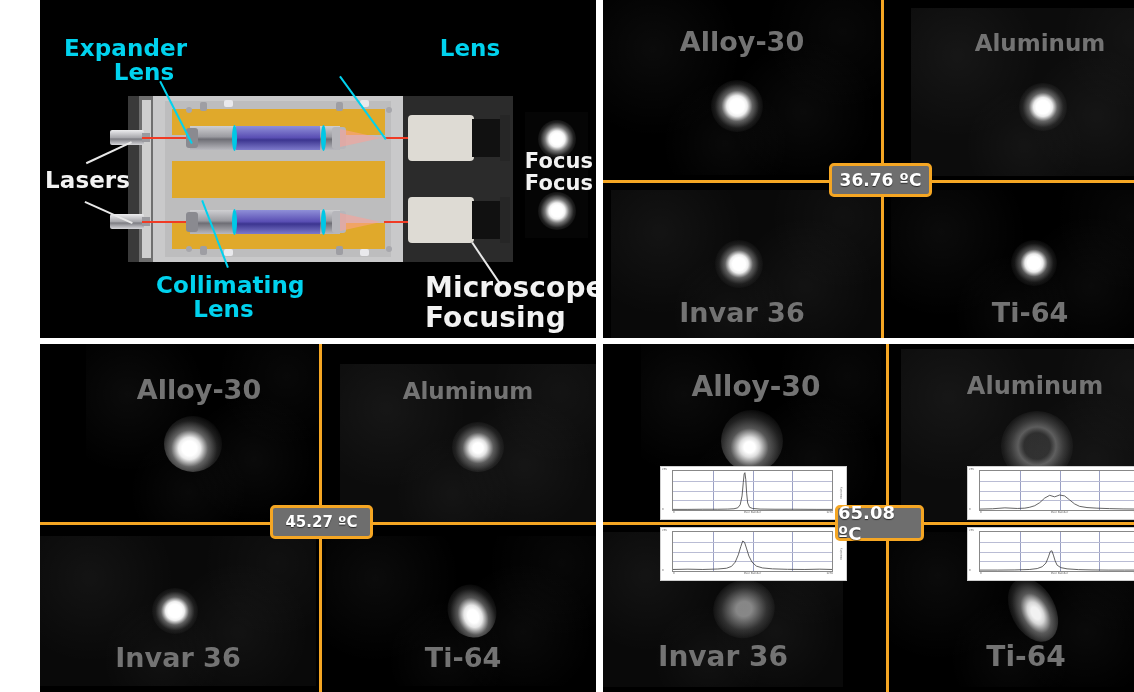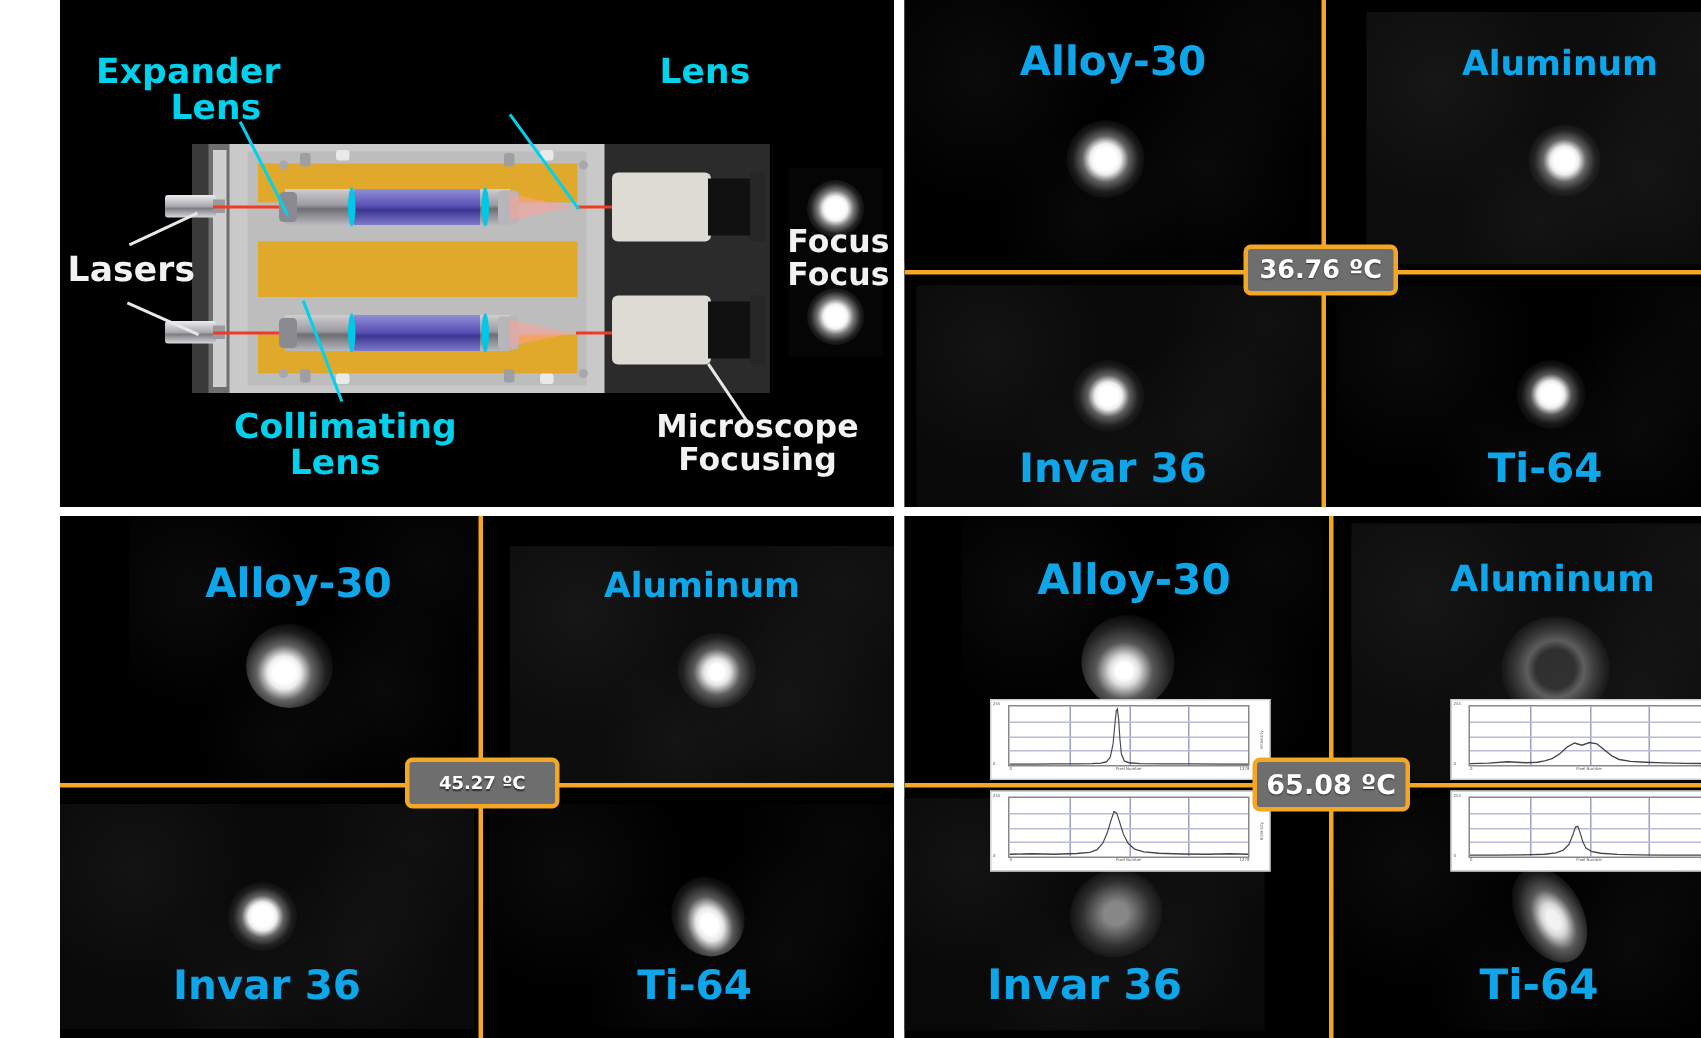--- a/index.html
+++ b/index.html
@@ -74,21 +74,21 @@
   .sub.n0{background:#000000;}
   .sub.n1{background:#0c0c0c;}
   .sub.n2{background:#090909;}
   .sub.noise{
     background-image:
       radial-gradient(circle at 18% 28%,rgba(255,255,255,.045),rgba(0,0,0,0) 34%),
       radial-gradient(circle at 72% 64%,rgba(255,255,255,.04),rgba(0,0,0,0) 32%),
       radial-gradient(circle at 44% 82%,rgba(255,255,255,.035),rgba(0,0,0,0) 30%),
       radial-gradient(circle at 86% 18%,rgba(255,255,255,.03),rgba(0,0,0,0) 28%);
   }
-  .mat-label{position:absolute;color:#0ea5e9;font-weight:600;white-space:nowrap;text-align:center;}
+  .mat-label{position:absolute;color:#737373;font-weight:600;white-space:nowrap;text-align:center;}
   .beamspot{position:absolute;border-radius:50%;}
   .hline,.vline{position:absolute;background:#f5a623;}
   .hline{height:3px;left:0;right:0;}
   .vline{width:3px;top:0;bottom:0;}
   .tbadge{position:absolute;background:#6e6e6e;border:3px solid #f5a623;border-radius:5px;
     color:#ffffff;font-weight:700;display:flex;align-items:center;justify-content:center;
     text-shadow:0 1px 1px rgba(0,0,0,.6);z-index:6;box-sizing:border-box;}
 
   
   .inset{position:absolute;background:#ffffff;z-index:5;box-sizing:border-box;
@@ -212,21 +212,21 @@
         <div>Lens</div>
       </div>
 
       <div class="lbl cyan" style="left:116px;top:273px;font-size:23px;width:135px;text-align:center;">
         <div>Collimating</div>
         <div>Lens</div>
       </div>
 
       <div class="lbl white" style="left:5px;top:168px;font-size:23px;">Lasers</div>
 
-      <div class="lbl white" style="left:385px;top:273px;font-size:21px;width:160px;text-align:center;">
+      <div class="lbl white" style="left:385px;top:273px;font-size:28px;width:160px;text-align:left;">
         <div>Microscope</div>
         <div>Focusing</div>
       </div>
 
       <div class="lbl white" style="left:481px;top:150px;font-size:21px;width:76px;text-align:center;">
         <div>Focus</div>
         <div>Focus</div>
       </div>
 
     </div>
@@ -286,21 +286,21 @@
       </div>
 
       <div class="hline" style="top:178px;"></div>
       <div class="vline" style="left:279px;"></div>
 
       <div class="mat-label" style="left:34px;top:30px;width:250px;font-size:27px;">Alloy-30</div>
       <div class="mat-label" style="left:300px;top:34px;width:256px;font-size:23px;">Aluminum</div>
       <div class="mat-label" style="left:0;top:298px;width:276px;font-size:27px;">Invar 36</div>
       <div class="mat-label" style="left:286px;top:298px;width:274px;font-size:27px;">Ti-64</div>
 
-      <div class="tbadge" style="left:230px;top:161px;width:103px;height:34px;font-size:12px;">45.27 ºC</div>
+      <div class="tbadge" style="left:230px;top:161px;width:103px;height:34px;font-size:15px;">45.27 ºC</div>
     </div>
   </div>
 
   <div class="panel br">
     <div class="quad">
 
       <div class="sub n0 noise" style="left:38px;top:0;width:240px;height:180px;">
         <div class="beamspot" style="left:80px;top:66px;width:62px;height:62px;
           background:radial-gradient(circle at 46% 60%,#ffffff 0 11%,#dddddd 20%,rgba(170,170,170,.5) 38%,rgba(110,110,110,.28) 60%,rgba(0,0,0,0) 80%);"></div>
       </div>
@@ -432,17 +432,17 @@
         <div class="ytitle">
           <span>Intensity</span>
         </div>
       </div>
 
       <div class="mat-label" style="left:28px;top:26px;width:250px;font-size:28px;">Alloy-30</div>
       <div class="mat-label" style="left:298px;top:28px;width:268px;font-size:24px;">Aluminum</div>
       <div class="mat-label" style="left:0;top:296px;width:240px;font-size:28px;">Invar 36</div>
       <div class="mat-label" style="left:286px;top:296px;width:274px;font-size:28px;">Ti-64</div>
 
-      <div class="tbadge" style="left:232px;top:161px;width:105px;height:36px;font-size:18px;">65.08 ºC</div>
+      <div class="tbadge" style="left:232px;top:161px;width:89px;height:36px;font-size:18px;">65.08 ºC</div>
     </div>
   </div>
 
 </div>
 
 </body></html>

